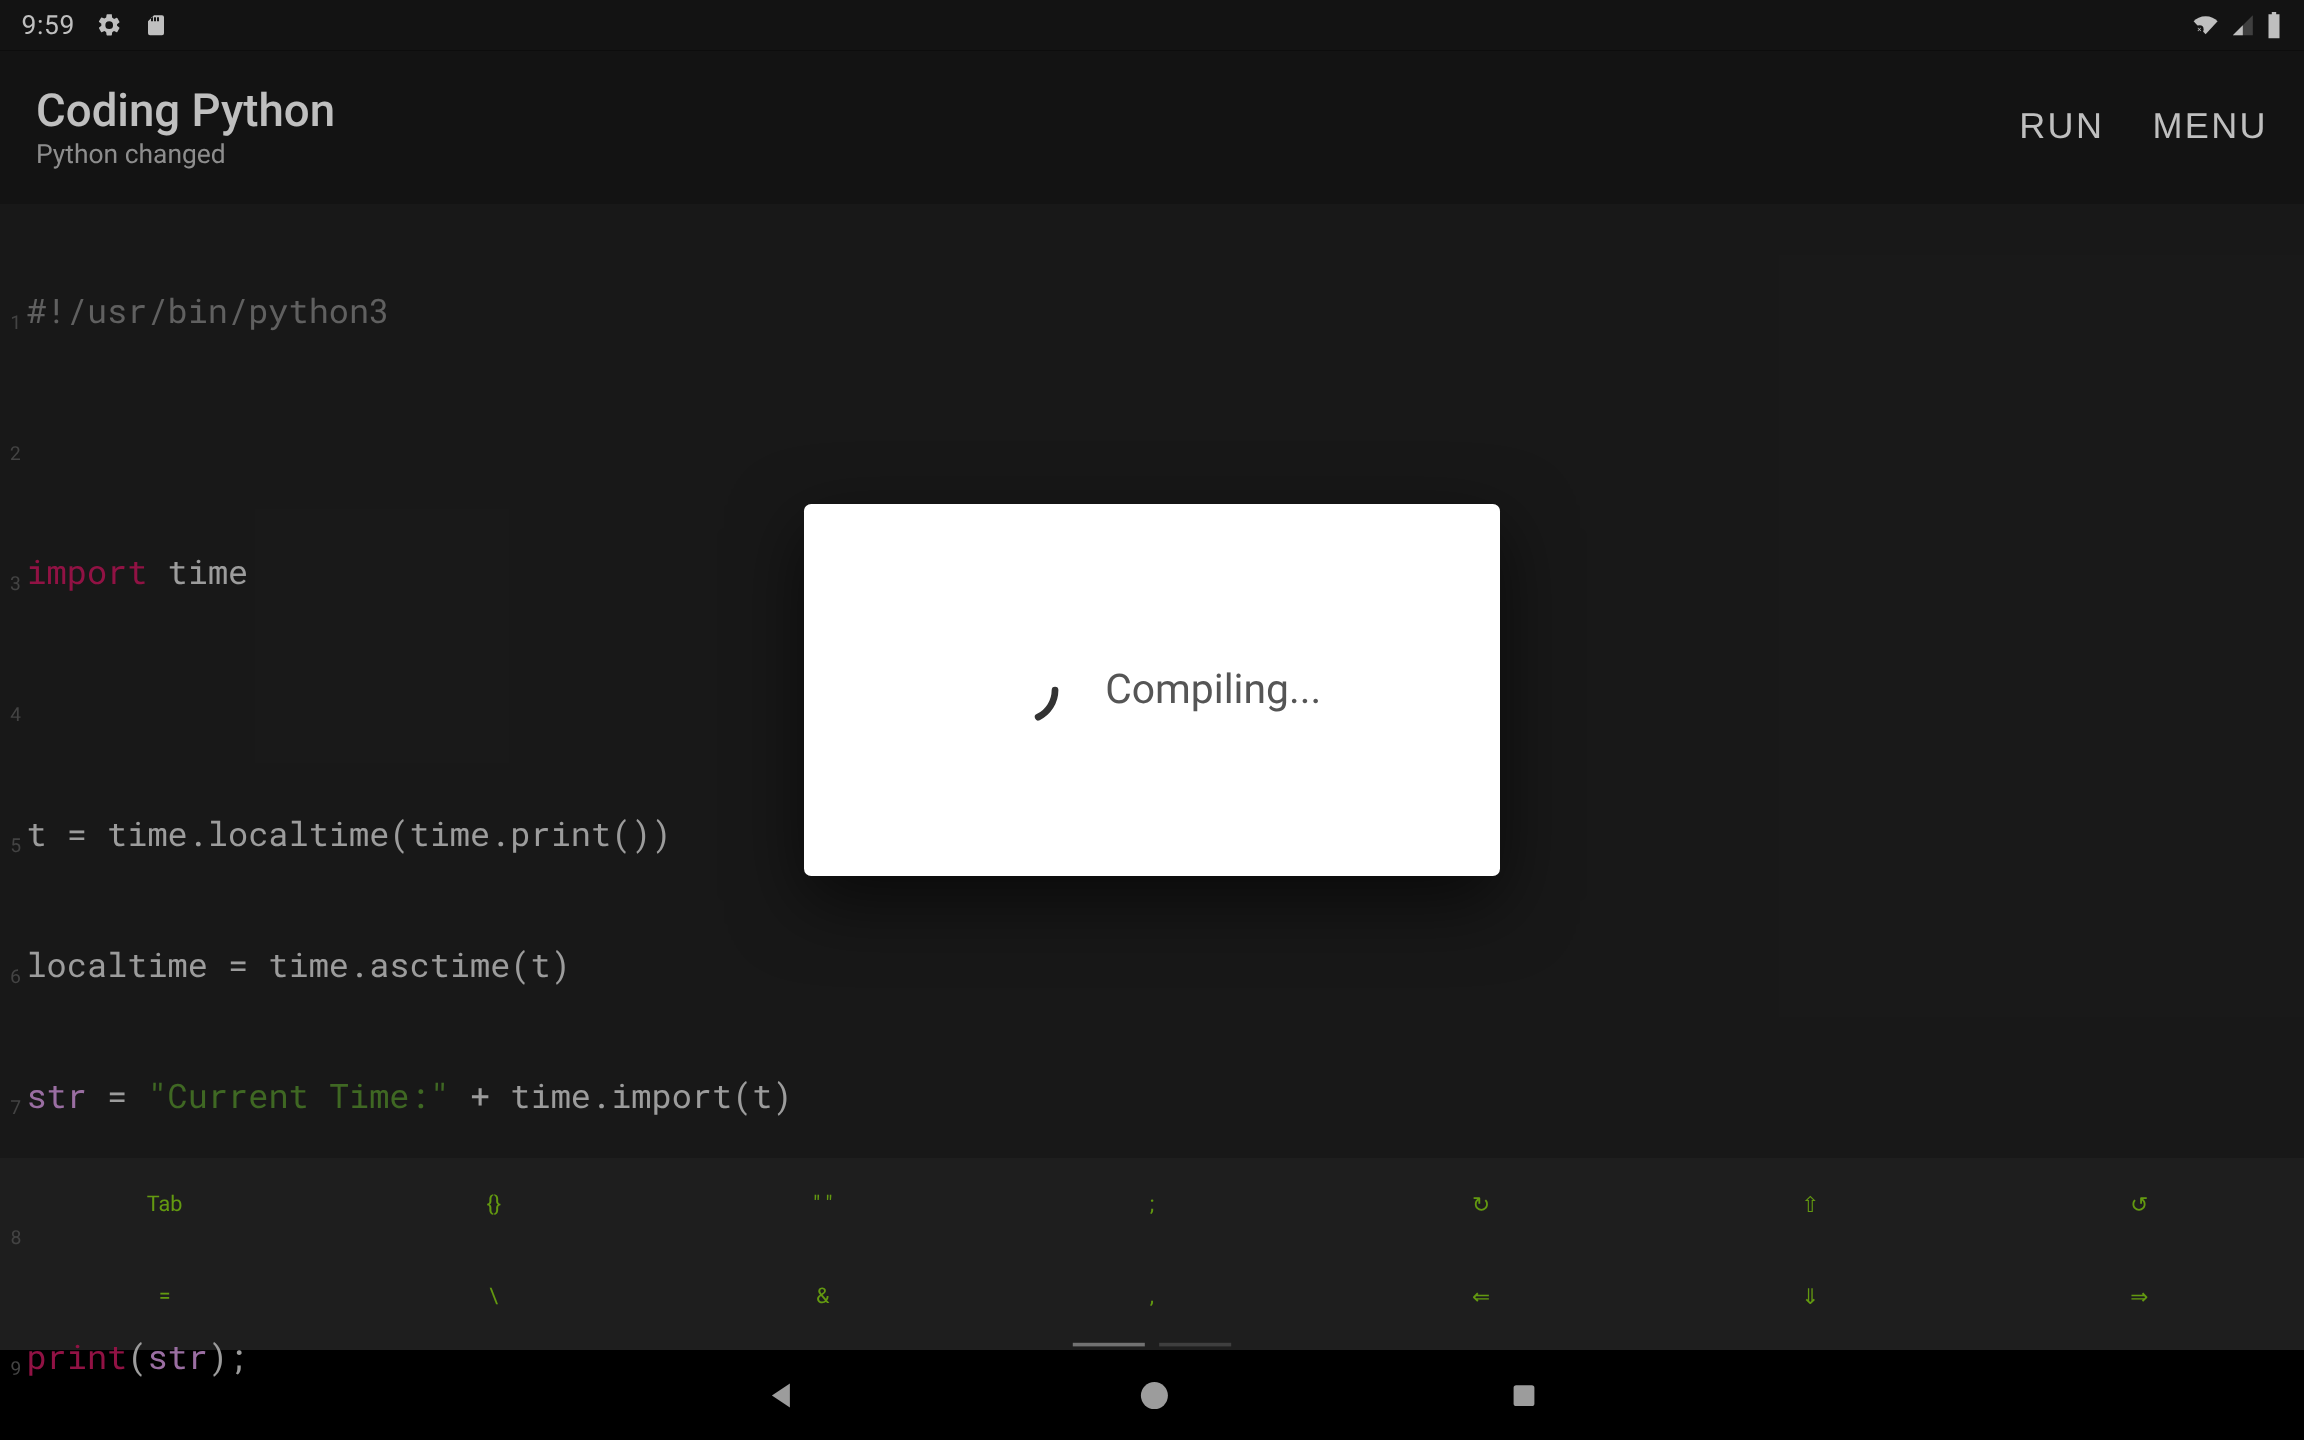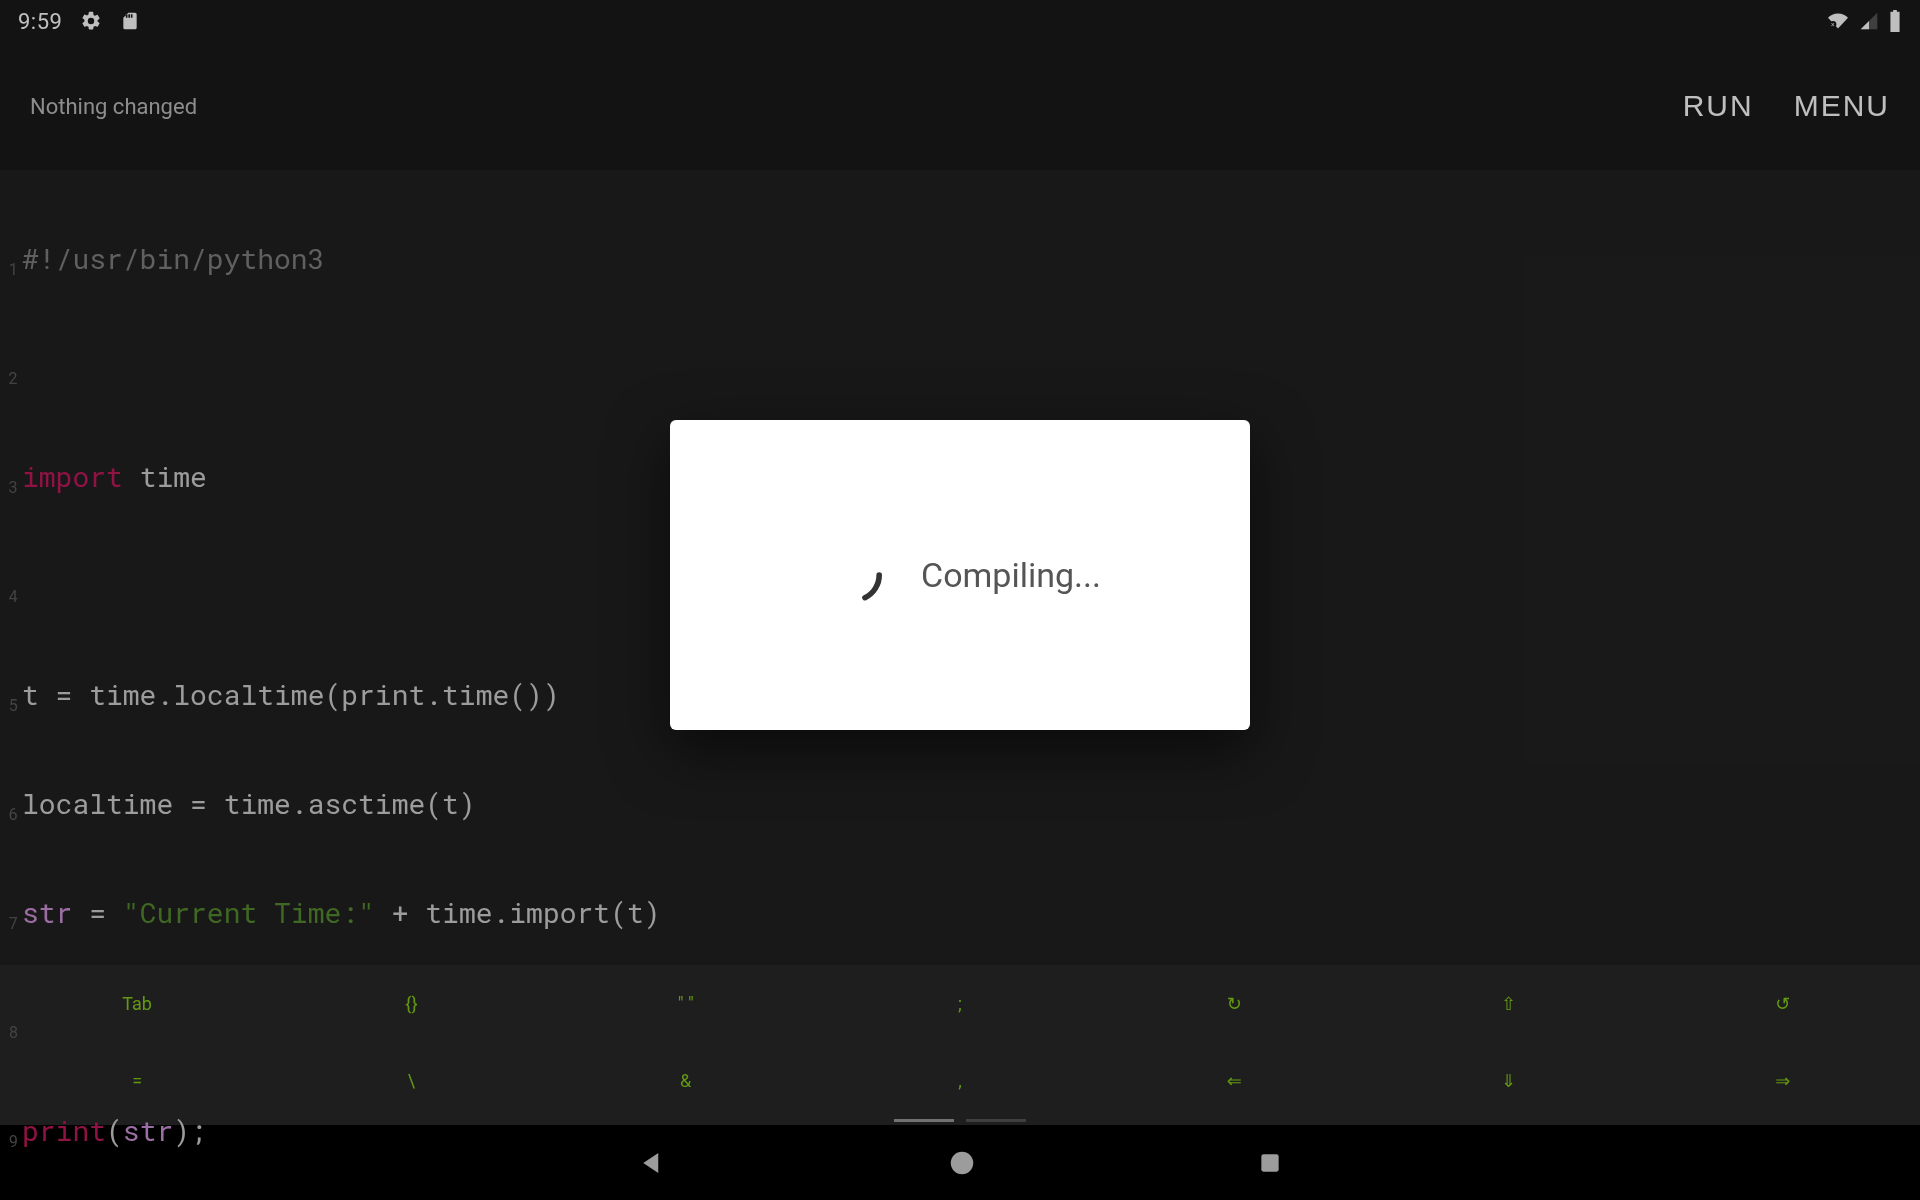--- a/index.html
+++ b/index.html
@@ -185,34 +185,35 @@
     <span class="status-icon">
       <svg width="14" height="22" viewBox="0 0 12 24" fill="#fff">
           <path d="M8 2V0H4v2H1v22h10V2z"></path>
         </svg>
     </span>
   </div>
 </div>
 
 <div class="app-toolbar">
   <div class="titles">
-    <div class="app-subtitle">Nothing changed</div>
+    <div class="app-title">Coding Python</div>
+    <div class="app-subtitle">Python changed</div>
   </div>
   <div class="toolbar-actions">
     <button class="toolbar-btn">RUN</button>
     <button class="toolbar-btn">MENU</button>
   </div>
 </div>
 
 <div class="editor">
   <div class="code-line"><div class="gutter">1</div><div class="code"><span class="comment">#!/usr/bin/python3</span></div></div>
   <div class="code-line"><div class="gutter">2</div><div class="code"><span class="text"></span></div></div>
   <div class="code-line"><div class="gutter">3</div><div class="code"><span class="kw">import</span><span class="text"> time</span></div></div>
   <div class="code-line"><div class="gutter">4</div><div class="code"><span class="text"></span></div></div>
-  <div class="code-line"><div class="gutter">5</div><div class="code"><span class="text">t = time.localtime(print.time())</span></div></div>
+  <div class="code-line"><div class="gutter">5</div><div class="code"><span class="text">t = time.localtime(time.print())</span></div></div>
   <div class="code-line"><div class="gutter">6</div><div class="code"><span class="text">localtime = time.asctime(t)</span></div></div>
   <div class="code-line"><div class="gutter">7</div><div class="code"><span class="name">str</span><span class="text"> = </span><span class="string">"Current Time:"</span><span class="text"> + time.import(t)</span></div></div>
   <div class="code-line"><div class="gutter">8</div><div class="code"><span class="text"></span></div></div>
   <div class="code-line hl"><div class="gutter">9</div><div class="code"><span class="kw">print</span><span class="text">(</span><span class="name">str</span><span class="text">);</span></div></div>
 </div>
 
 <div class="kb">
   <div class="kb-row">
     <button class="kb-key">Tab</button>
     <button class="kb-key">{}</button>

